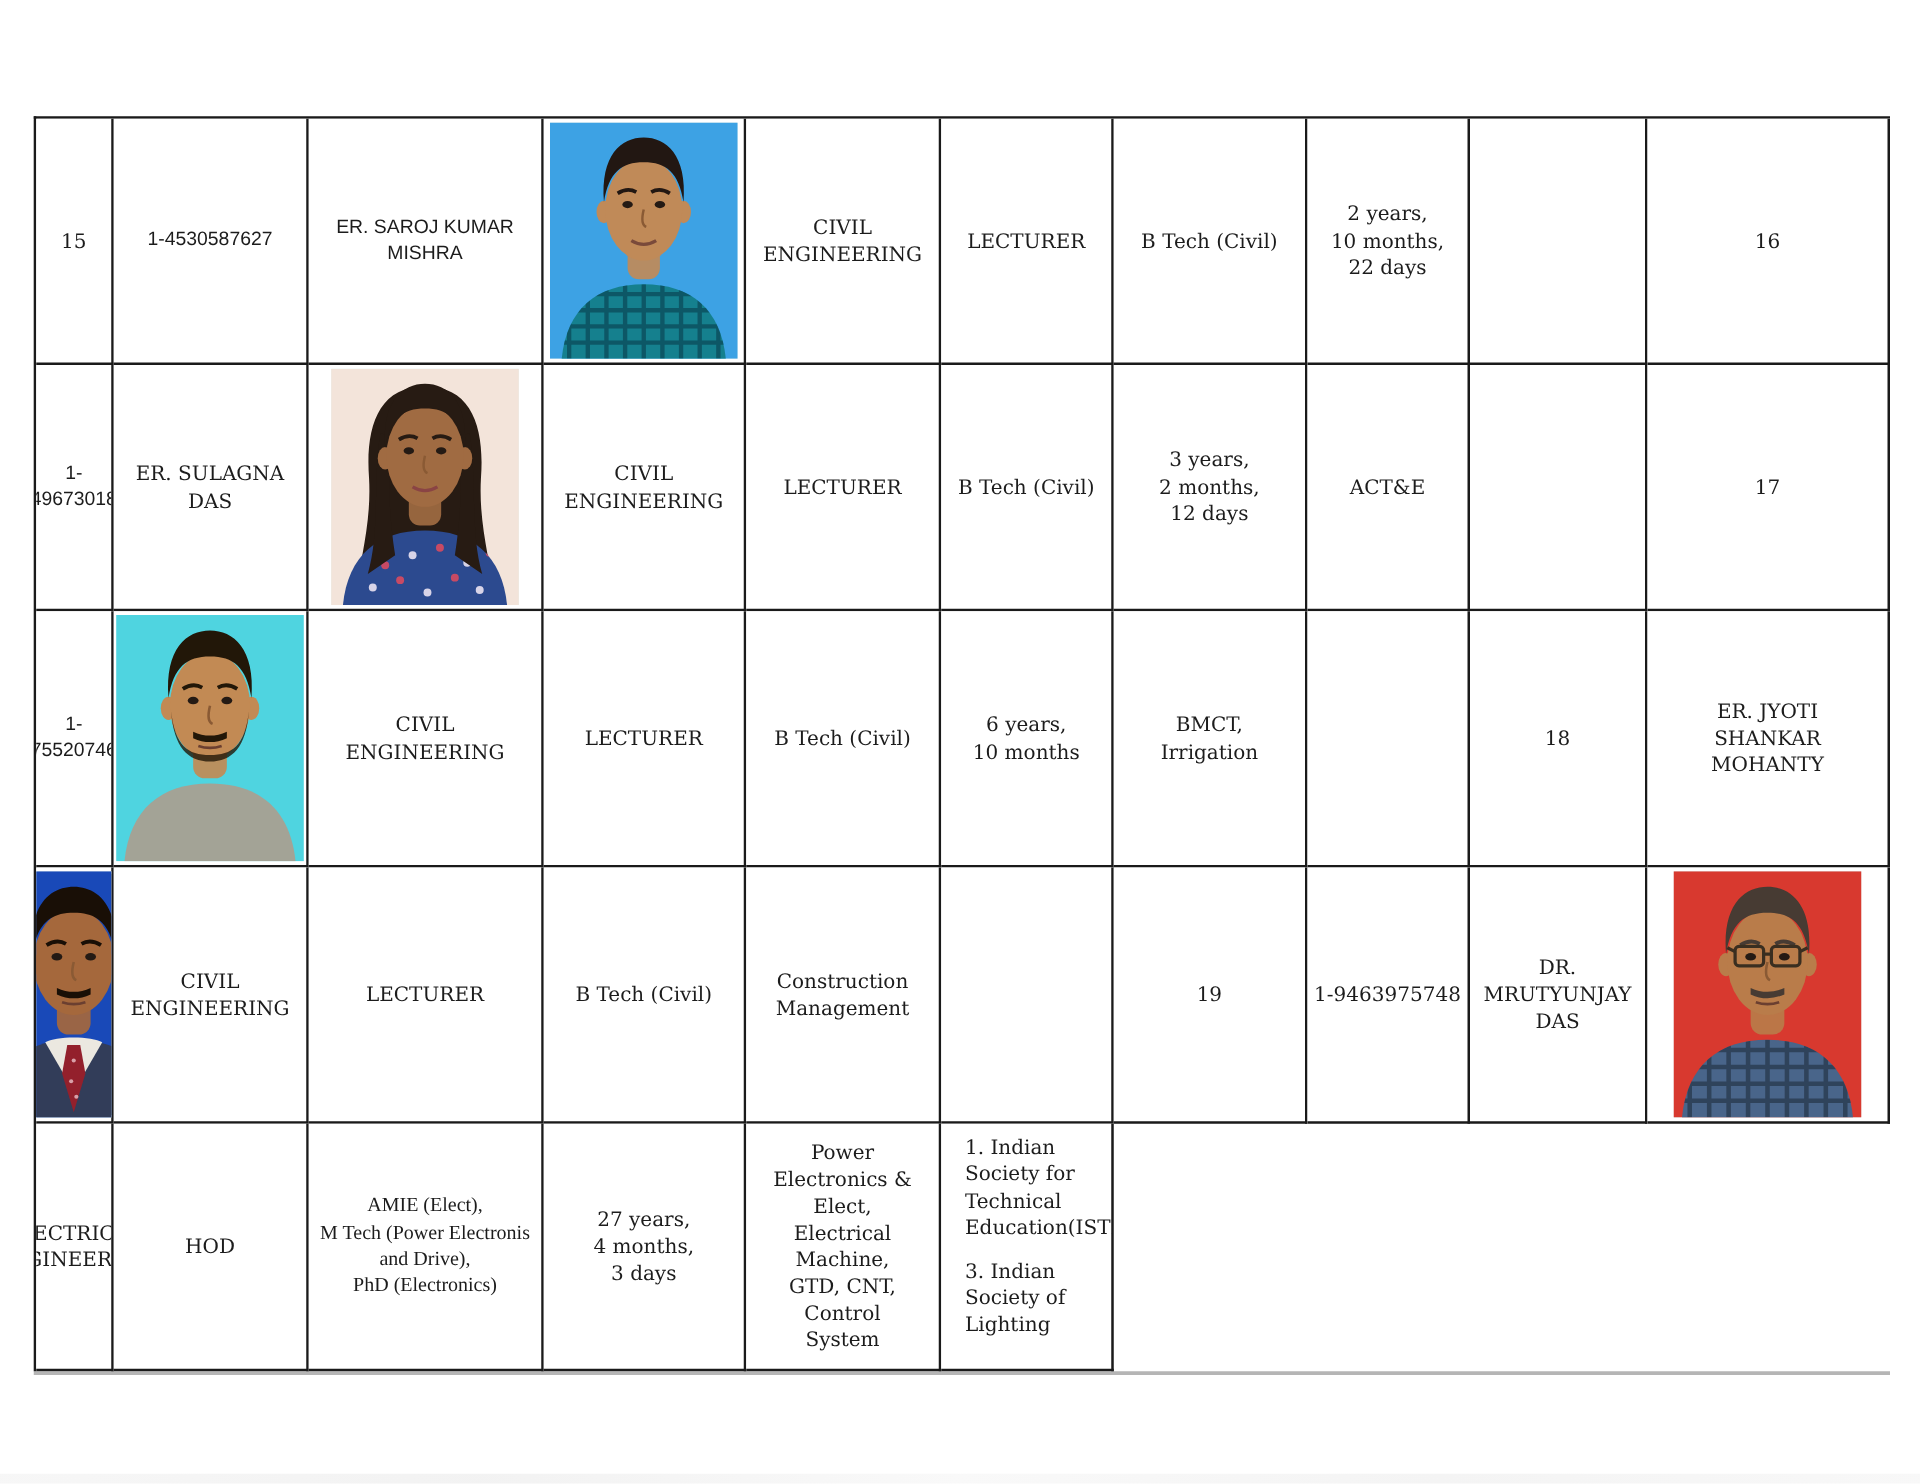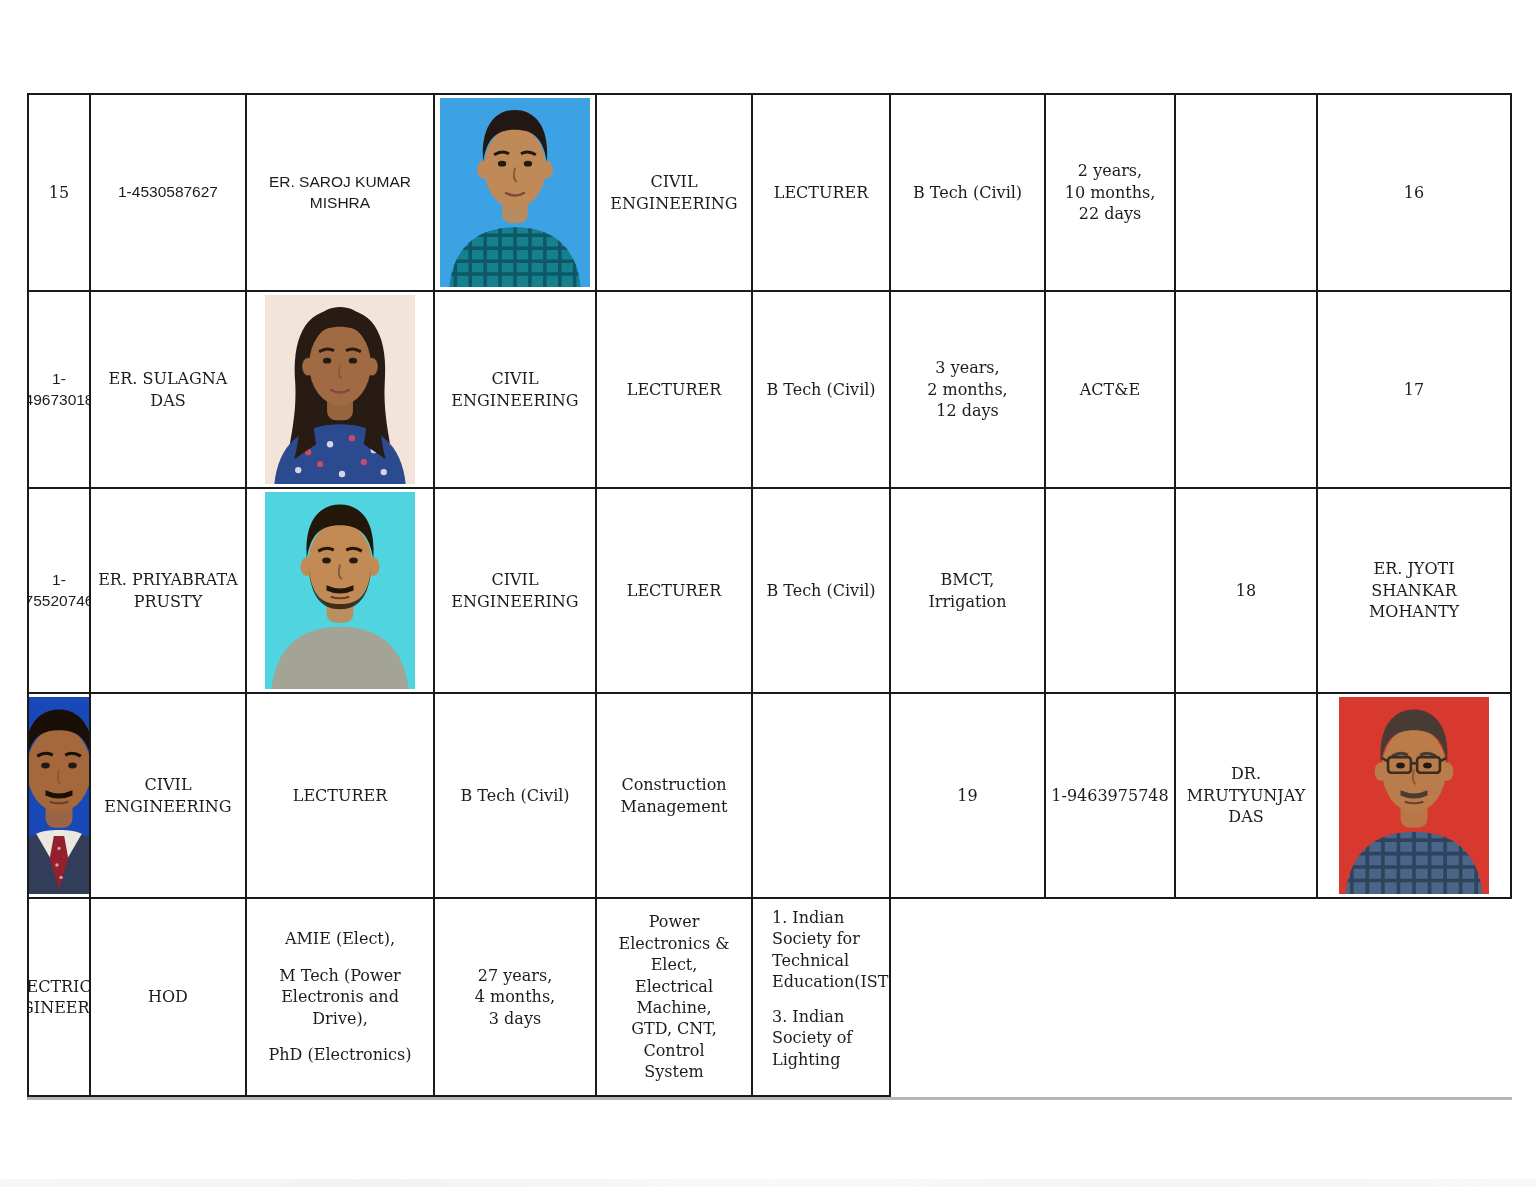--- a/index.html
+++ b/index.html
@@ -19,21 +19,21 @@
   .cell{
     border-right:2px solid #1a1a1a;border-bottom:2px solid #1a1a1a;
     box-sizing:border-box;display:flex;flex-direction:column;
     justify-content:center;align-items:center;text-align:center;
     font-size:16px;line-height:1.34;padding:4px;overflow:hidden;
     background:#ffffff;
   }
   .sans{font-family:"Liberation Sans", sans-serif;font-size:15.5px;}
   .mem{justify-content:flex-start;align-items:flex-start;text-align:left;
        padding:8px 19px;gap:13px;}
-  .qual-multi{gap:15px;}
+  .qual-multi{font-family:Liberation Serif, serif;}
   .photo-cell{padding:3px 4px;}
   .photo{
     width:150px;height:100%;background:#dfeeee;
     box-shadow:0 0 0 2px #e6f2f0 inset;
   }
   .photo svg{display:block;width:100%;height:100%;}
   .scan-noise{
     position:absolute;left:0;bottom:0;width:100%;height:8px;opacity:.55;
     background:linear-gradient(90deg,#f0f0f0,#e8e8e8 25%,#f4f4f4 50%,#ebebeb 75%,#f2f2f2);
   }
@@ -175,24 +175,20 @@
     <div class="cell">
       <div>ACT&amp;E</div>
     </div>
     <div class="cell mem"></div>
     <div class="cell">
       <div>17</div>
     </div>
     <div class="cell sans">
       <div>1-4755207464</div>
     </div>
-    <div class="cell">
-      <div>ER. PRIYABRATA</div>
-      <div>PRUSTY</div>
-    </div>
     <div class="cell photo-cell">
       <div class="photo" title="man with beard in gray t-shirt on cyan background">
         <svg viewBox="0 0 152 190" preserveAspectRatio="xMidYMid slice">
           <rect width="152" height="190" fill="#4fd4e0"></rect>
           <path d="M10 190 C14 150 38 130 76 130 C114 130 138 150 142 190 Z" fill="#a3a396"></path>
           <rect x="63" y="98" width="26" height="28" rx="9" fill="#c28a54" opacity="0.92"></rect>
           <ellipse cx="44" cy="72" rx="6" ry="9" fill="#c28a54"></ellipse>
           <ellipse cx="108" cy="72" rx="6" ry="9" fill="#c28a54"></ellipse>
           <ellipse cx="76" cy="70" rx="31" ry="41" fill="#c28a54"></ellipse>
           <path d="M46 74 C48 102 59 113 76 113 C93 113 104 102 106 74 C103 101 93 108 76 108 C59 108 49 101 46 74 Z" fill="#221708" opacity="0.8"></path>
@@ -211,20 +207,24 @@
     </div>
     <div class="cell">
       <div>CIVIL</div>
       <div>ENGINEERING</div>
     </div>
     <div class="cell">
       <div>LECTURER</div>
     </div>
     <div class="cell">
       <div>B Tech (Civil)</div>
+    </div>
+    <div class="cell">
+      <div>6 years,</div>
+      <div>10 months</div>
     </div>
     <div class="cell">
       <div>BMCT,</div>
       <div>Irrigation</div>
     </div>
     <div class="cell mem"></div>
     <div class="cell">
       <div>18</div>
     </div>
     <div class="cell">

